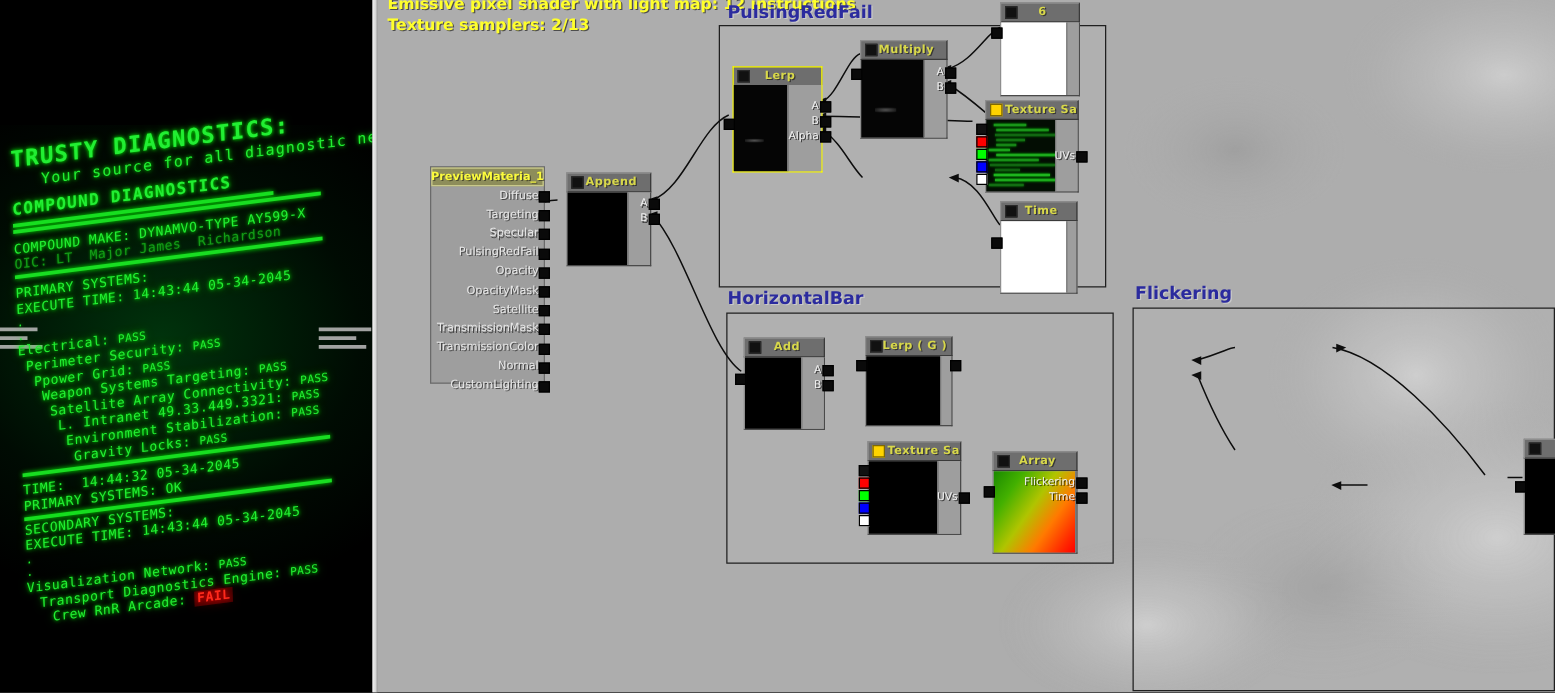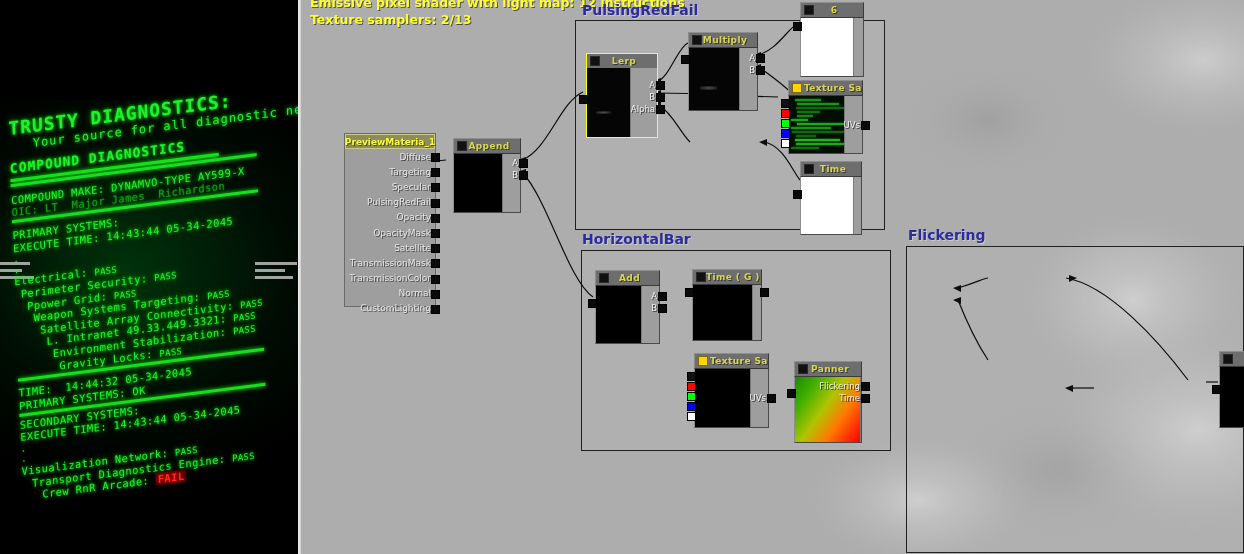--- a/index.html
+++ b/index.html
@@ -433,21 +433,21 @@
           <div class="olbl" style="top:17px;">B</div>
           <div class="pin out" style="top:18px;"></div>
         </div>
         <div class="pin in" style="top:13px;"></div>
       </div>
     </div>
 
     <div class="node" style="left:394px;top:269px;width:70px;">
       <div class="node-title">
         <div class="tbox"></div>
-        <div class="ttxt">Time ( G )</div>
+        <div class="ttxt">Lerp ( G )</div>
       </div>
       <div class="node-body" style="height:55px;">
         <div class="preview"></div>
         <div class="outcol" style="width:8px;">
           <div class="pin out" style="top:3px;"></div>
         </div>
         <div class="pin in" style="top:3px;"></div>
       </div>
     </div>
 
@@ -466,21 +466,21 @@
         <div class="cpin" style="top:13px;background:#f00;"></div>
         <div class="cpin" style="top:23px;background:#0f0;"></div>
         <div class="cpin" style="top:33px;background:#00f;"></div>
         <div class="cpin" style="top:43px;background:#fff;"></div>
       </div>
     </div>
 
     <div class="node" style="left:496px;top:361px;width:68px;">
       <div class="node-title">
         <div class="tbox"></div>
-        <div class="ttxt">Panner</div>
+        <div class="ttxt">Array</div>
       </div>
       <div class="node-body" style="height:65px;">
         <div class="preview panner"></div>
         <div class="outcol" style="width:0;">
           <div class="olbl" style="top:4px;right:1px;">Flickering</div>
           <div class="pin out" style="top:5px;right:-9px;"></div>
           <div class="olbl" style="top:16px;right:1px;">Time</div>
           <div class="pin out" style="top:17px;right:-9px;"></div>
         </div>
         <div class="pin in" style="top:12px;"></div>

